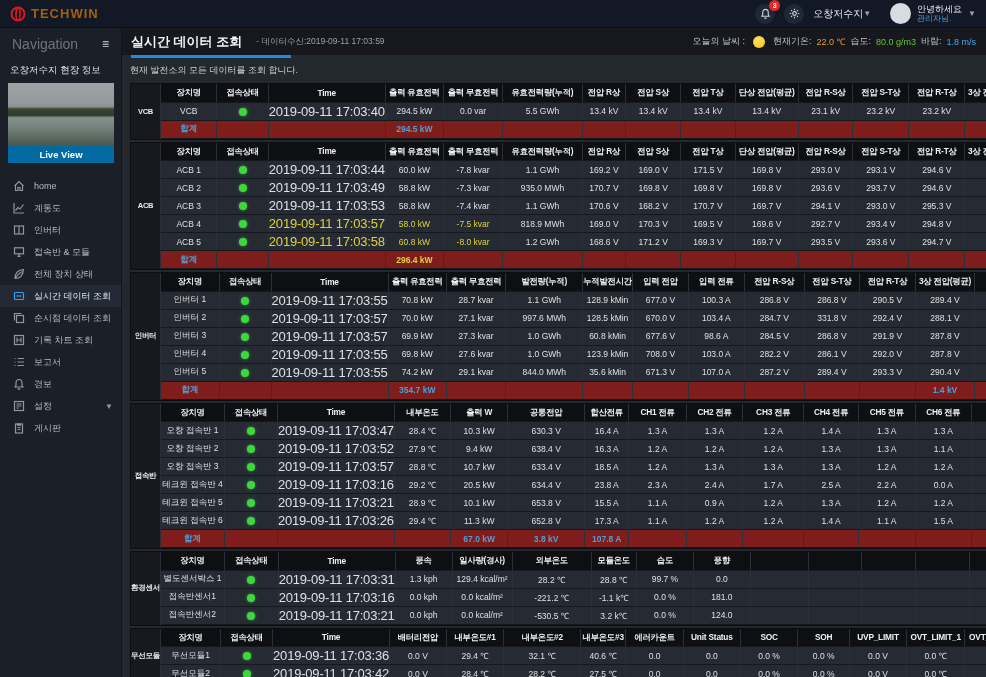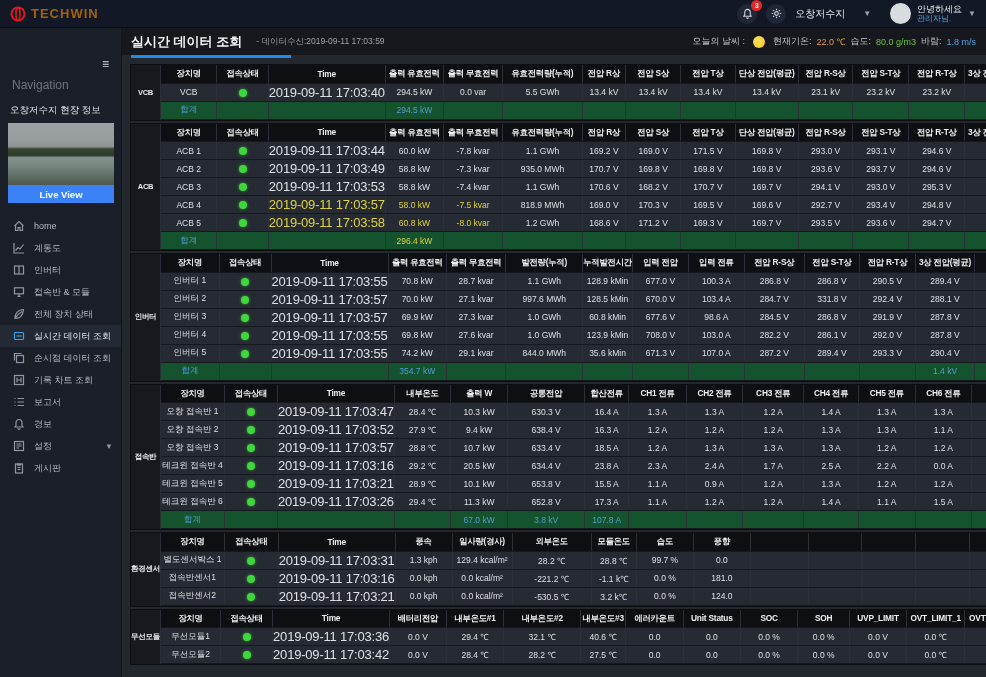--- a/index.html
+++ b/index.html
@@ -10,41 +10,41 @@
   .topbar { height:28px; background:#131826; display:flex; align-items:center;
     justify-content:space-between; padding:0 10px 0 10px; border-bottom:1px solid #0b0e15; }
   .logo { display:flex; align-items:center; gap:5px; }
   .logo-text { color:#a16207; font-weight:bold; font-size:13px; letter-spacing:1px; }
   .top-right { display:flex; align-items:center; gap:9px; }
   .iconbtn { width:20px; height:20px; border-radius:50%; background:#202736;
     display:flex; align-items:center; justify-content:center; position:relative; cursor:pointer; }
   .badge { position:absolute; top:-4px; right:-5px; min-width:11px; height:11px; border-radius:6px;
     background:#e02a2a; color:#fff; font-size:7px; font-weight:bold; display:flex;
     align-items:center; justify-content:center; padding:0 2px; }
-  .site-sel { display:flex; align-items:center; gap:18px; color:#e7eaef; font-size:10px;
+  .site-sel { display:flex; align-items:center; gap:0; color:#e7eaef; font-size:10px;
     cursor:pointer; }
   .chev { color:#9aa3ad; font-size:8px; }
   .userbox { display:flex; align-items:center; gap:6px; margin-left:10px; cursor:pointer; }
   .avatar { width:21px; height:21px; border-radius:50%; background:#d9dcdf; }
   .greet1 { color:#e8ebef; font-size:9px; line-height:10px; }
   .greet2 { color:#4da3e0; font-size:8px; line-height:9px; }
 
   
   .shell { display:flex; height:649px; }
 
   
   .sidebar { width:122px; background:#1b1f27; flex-shrink:0; border-right:1px solid #12151c; }
   .nav-head { display:flex; align-items:center; justify-content:space-between; padding:8px 12px 4px 12px; }
-  .nav-label { color:#6d7480; font-size:12px;margin-top:42px; }
+  .nav-label { color:#6d7480; font-size:14px; }
   .burger { color:#cfd4da; font-size:12px; line-height:10px; cursor:pointer; }
   .site-info { color:#dfe3e8; font-size:9.5px; padding:8px 12px 6px 10px; }
   .photo-wrap { margin:0 8px; }
   .photo { width:106px; height:62px;
     background:linear-gradient(180deg,#9da3a4 0%,#969c9d 30%,#8d9394 38%,#39462f 42%,#2c3a2c 52%,#84928c 56%,#76857f 70%,#5d6a62 88%,#4c5850 100%); }
-  .liveview { width:106px; height:18px; background:#3b82f6; color:#fff; font-size:9.5px;
+  .liveview { width:106px; height:18px; background:#0369a1; color:#fff; font-size:9.5px;
     font-weight:bold; display:flex; align-items:center; justify-content:center; cursor:pointer; }
   .menu { margin-top:12px; }
   .mitem { height:22px; display:flex; align-items:center; gap:9px; padding:0 8px 0 13px;
     cursor:pointer; position:relative; }
   .mitem.active { background:#232a36; }
   .micon { width:12px; height:12px; display:flex; align-items:center; justify-content:center; }
   .micon svg { stroke:#8e97a3; }
   .mitem.active .micon svg { stroke:#3aa0e8; }
   .mlabel { color:#b6bcc5; font-size:9px; white-space:nowrap; }
   .mitem.active .mlabel { color:#dbe8f5; }
@@ -69,21 +69,21 @@
   .tables { width:856px; overflow:hidden; }
   .group { display:flex; margin-bottom:2px; width:895px; border:1px solid #0c0e12; }
   .gcell { width:30px; flex-shrink:0; background:#17191e; color:#e9ebee; font-size:7.5px;
     font-weight:bold; display:flex; align-items:center; justify-content:center;
     border-right:1px solid #2a2f37; letter-spacing:-0.3px; }
   table { border-collapse:collapse; table-layout:fixed; }
   td { height:18px; text-align:center; vertical-align:middle; overflow:hidden; white-space:nowrap;
     font-size:8.5px; border-right:1px solid #2b3039; border-bottom:1px solid #15181d; }
   tr.hrow td { background:#0d0f13; color:#eef0f3; font-weight:bold; font-size:8.3px; letter-spacing:-0.2px; }
   tr.drow td { background:#262b33; color:#dde0e4; }
-  tr.frow td { background:#14532d; color:#dde0e4; font-weight:normal; }
+  tr.frow td { background:#7f1d1d; color:#dde0e4; font-weight:bold; }
   td.timecell { font-size:13px; letter-spacing:-0.2px; color:#d5d9dd;text-align:center; }
   .dot { width:8px; height:8px; border-radius:50%; background:#3fd83c; display:inline-block;
     box-shadow:0 0 3px rgba(63,216,60,.7); vertical-align:middle; }
   .warn { color:#ded33c; }
   .link { color:#4f9fd4; }
 </style>
 </head>
 <body>
 
 <div class="topbar">
@@ -254,20 +254,21 @@
         <span class="sun"></span>
         <span>현재기온:</span>
         <span class="w-temp">22.0 ℃</span>
         <span>습도:</span>
         <span class="w-hum">80.0 g/m3</span>
         <span>바람:</span>
         <span class="w-wind">1.8 m/s</span>
       </span>
     </div>
     <div class="main">
+      <div class="note">현재 발전소의 모든 데이터를 조회 합니다.</div>
       <div class="tables">
           <div class="group">
             <div class="gcell">VCB</div>
             <table>
               <colgroup>
                 <col style="width:64px">
                 <col style="width:56px">
                 <col style="width:70px">
                 <col style="width:60px">
                 <col style="width:61px">

